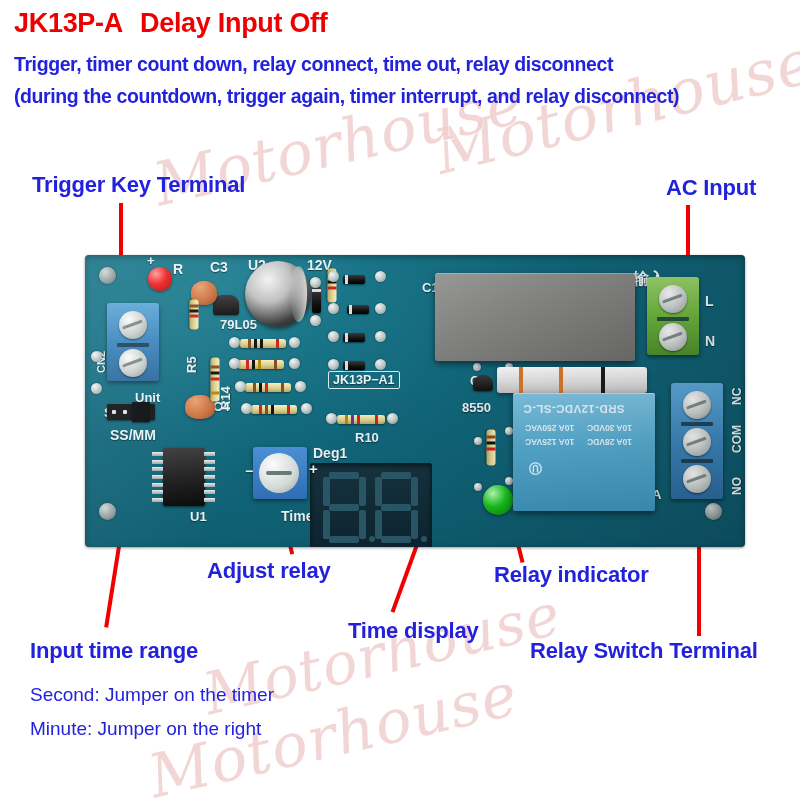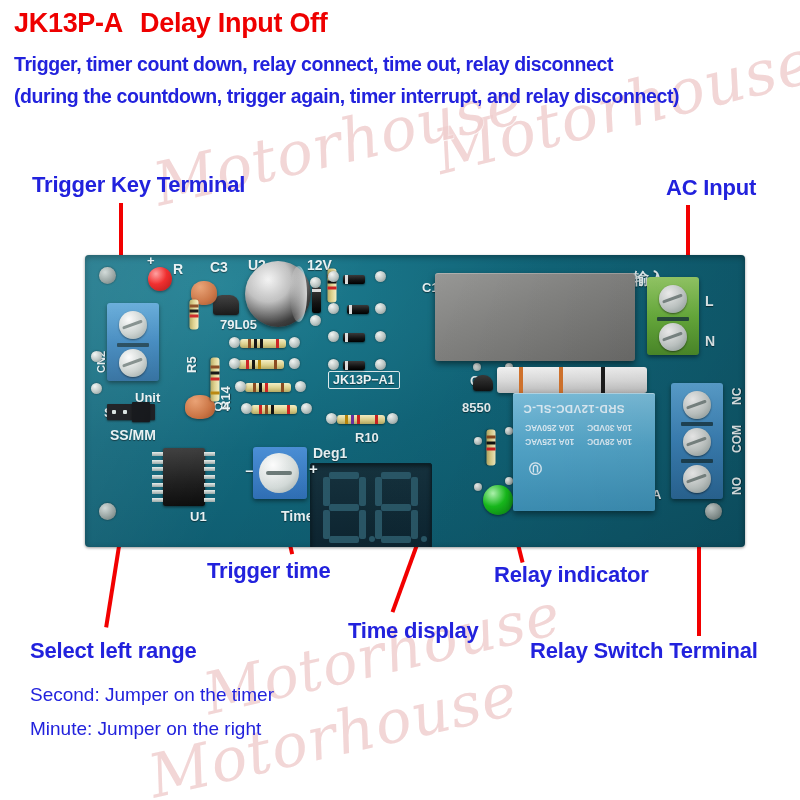--- a/index.html
+++ b/index.html
@@ -203,25 +203,25 @@
   <div class="wm" style="left:470px;top:455px;font-size:40px;transform:rotate(-13deg);opacity:.55;color:#e8b7b7;">Motorhouse</div>
 
   <div class="title" style="left:14px;top:8px;">JK13P-A</div>
   <div class="title" style="left:140px;top:8px;">Delay Input Off</div>
 
   <div class="subtitle" style="left:14px;top:85px;">(during the countdown, trigger again, timer interrupt, and relay disconnect)</div>
   <div class="subtitle" style="left:14px;top:53px;">Trigger, timer count down, relay connect, time out, relay disconnect</div>
 
   <div class="callout" style="left:32px;top:172px;">Trigger Key Terminal</div>
   <div class="callout" style="left:645px;top:175px;margin-left:21px;">AC Input</div>
-  <div class="callout" style="left:207px;top:558px;">Trigger time</div>
+  <div class="callout" style="left:207px;top:558px;">Adjust relay</div>
   <div class="callout" style="left:348px;top:618px;">Time display</div>
   <div class="callout" style="left:530px;top:638px;">Relay Switch Terminal</div>
   <div class="callout" style="left:494px;top:562px;">Relay indicator</div>
-  <div class="callout" style="left:30px;top:638px;">Select left range</div>
+  <div class="callout" style="left:30px;top:638px;">Input time range</div>
 
   <div class="note" style="left:30px;top:684px;">Second: Jumper on the timer</div>
   <div class="note" style="left:30px;top:718px;">Minute: Jumper on the right</div>
 
   <div class="leader" style="left:119px;top:203px;width:4px;height:120px;"></div>
   <div class="leader" style="left:686px;top:205px;width:4px;height:105px;"></div>
   <div class="leader" style="left:137px;top:420px;width:4px;height:210px;transform:rotate(9deg);"></div>
   <div class="leader" style="left:274px;top:484px;width:4px;height:72px;transform:rotate(-13deg);"></div>
   <div class="leader" style="left:424px;top:520px;width:4px;height:98px;transform:rotate(20deg);"></div>
   <div class="leader" style="left:508px;top:512px;width:4px;height:52px;transform:rotate(-14deg);"></div>

